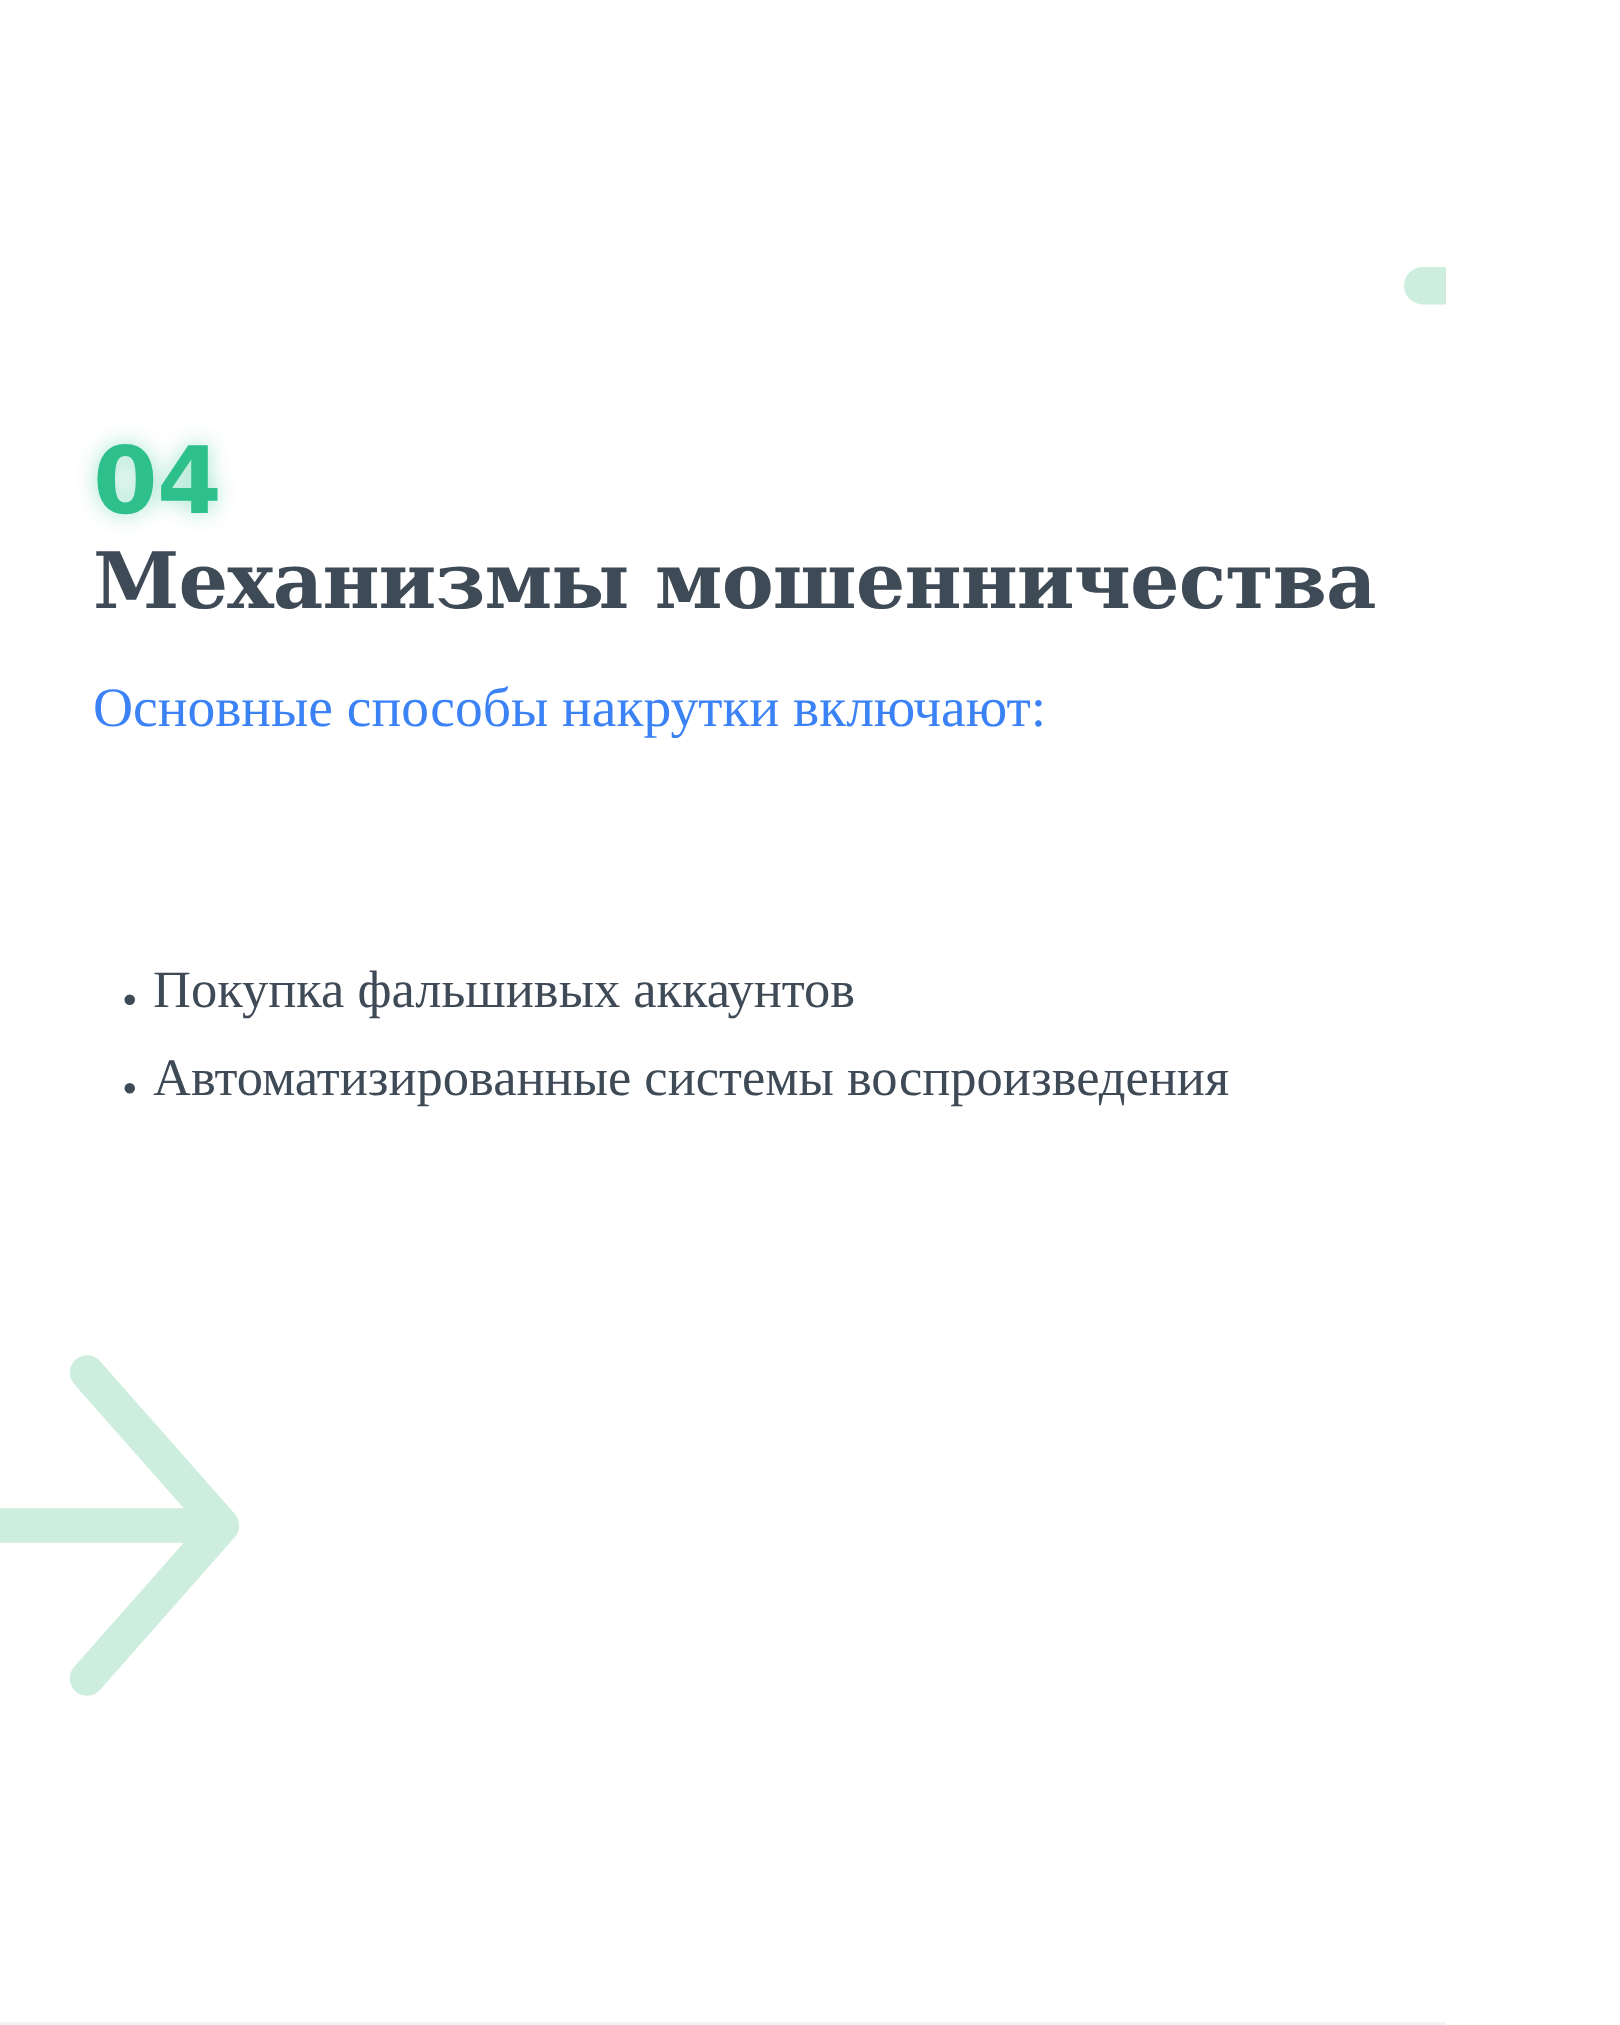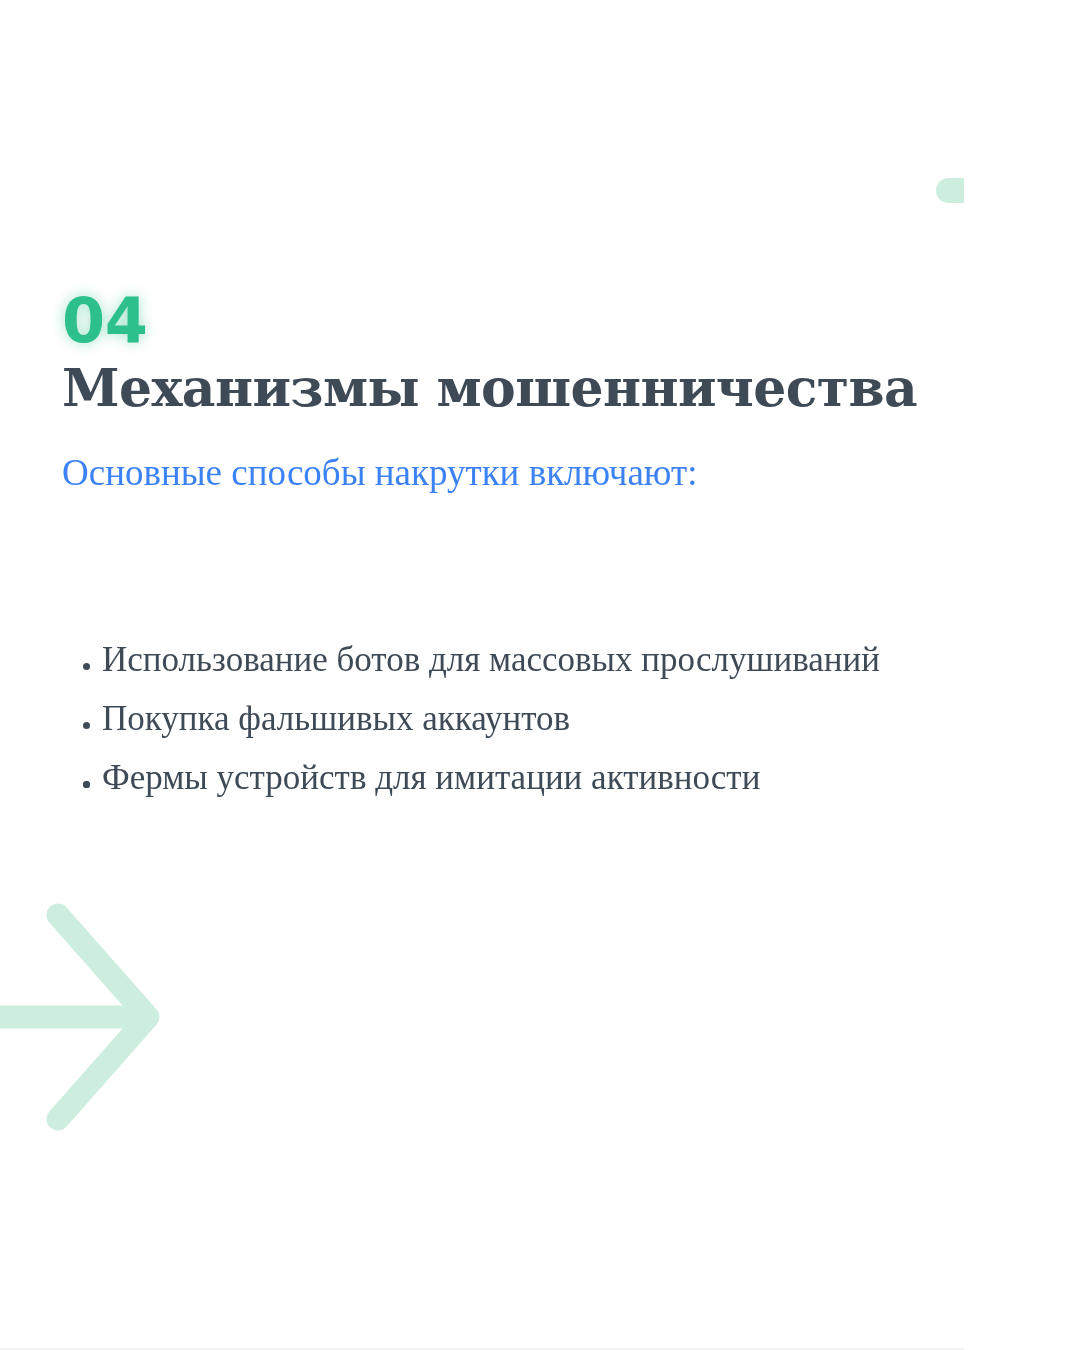--- a/index.html
+++ b/index.html
@@ -141,32 +141,25 @@
 
     <span class="eyebrow-number">04</span>
 
     <h1 class="slide-title">Механизмы мошенничества</h1>
 
     <p class="slide-subtitle">Основные способы накрутки включают:</p>
 
     <ul class="bullet-list">
       <li class="bullet-item">
         <span class="bullet-dot"></span>
-        <span>Использование ботов для массовых прослушиваний</span>
-      </li>
-      <li class="bullet-item">
-        <span class="bullet-dot"></span>
         <span>Покупка фальшивых аккаунтов</span>
       </li>
       <li class="bullet-item">
         <span class="bullet-dot"></span>
-      </li>
-      <li class="bullet-item">
-        <span class="bullet-dot"></span>
-        <span>Фермы устройств для имитации активности</span>
+        <span>Автоматизированные системы воспроизведения</span>
       </li>
     </ul>
 
   </div>
 
   <div class="bottom-hairline"></div>
 
 </div>
 
 </body></html>

